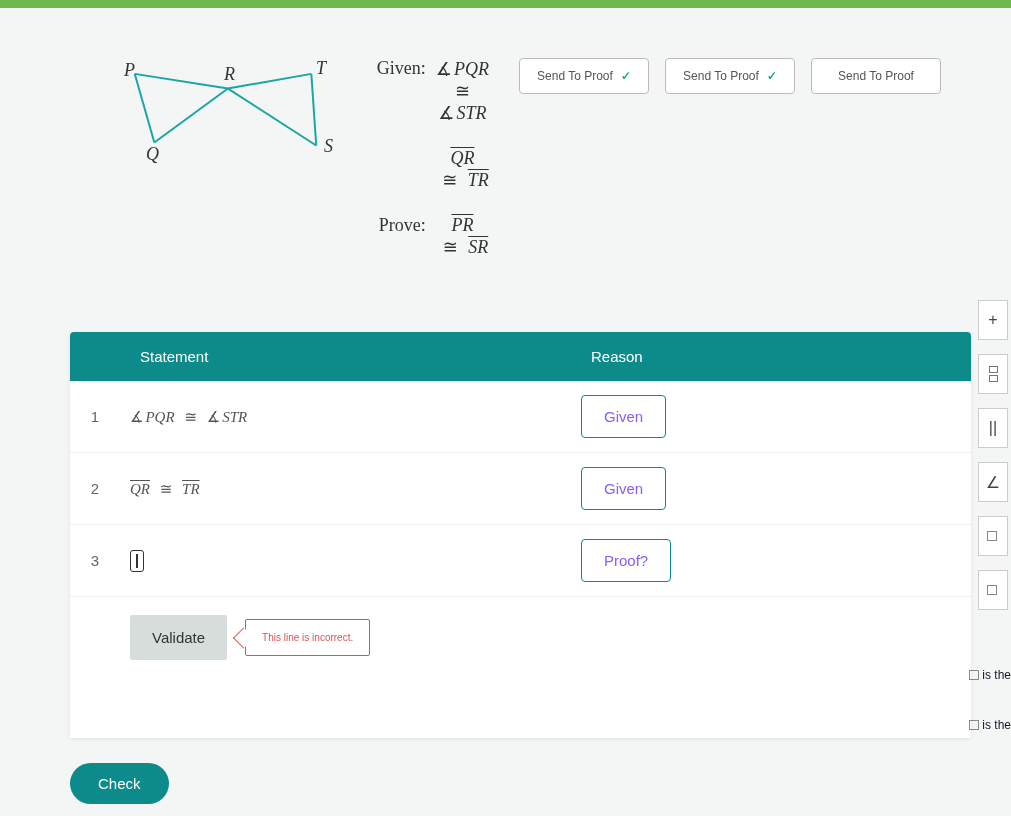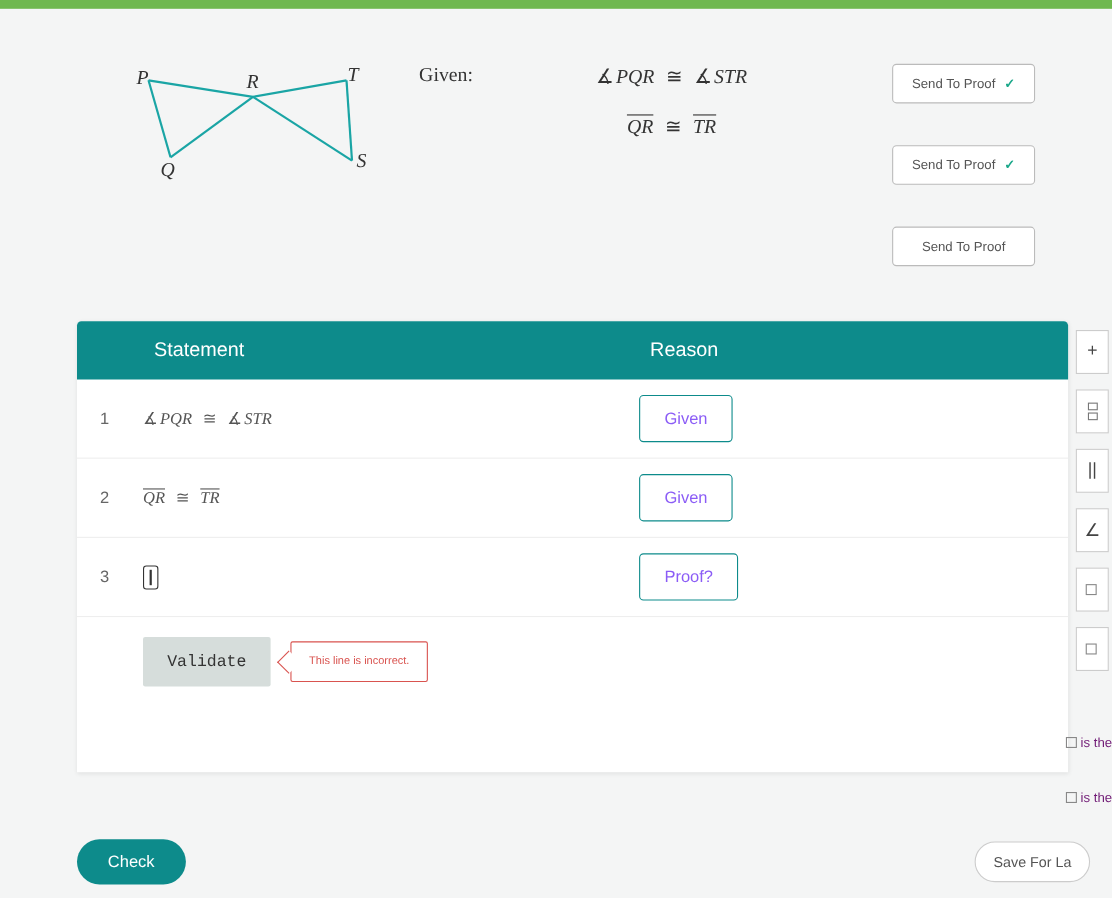--- a/index.html
+++ b/index.html
@@ -45,22 +45,22 @@
     margin-bottom: 24px;
   }
   .stmt-lead { width: 70px; text-align: right; padding-right: 10px; }
   .stmt-body { flex: 1; text-align: center; }
   .overline { text-decoration: overline; font-style: italic; }
   .ital { font-style: italic; }
   .angle-sym::before { content: "∡"; margin-right: 2px; font-style: normal; }
   .cong::before { content: "≅"; margin: 0 6px; font-style: normal; }
   .btns-col {
     display: flex;
-    flex-direction: column;
-    gap: 38px;
+    flex-direction: row;
+    gap: 16px;
   }
   .send-btn {
     border: 1px solid #bbb;
     background: #fff;
     border-radius: 4px;
     padding: 10px 14px;
     font-size: 12px;
     color: #555;
     display: flex;
     align-items: center;
@@ -77,21 +77,21 @@
     margin: 30px 40px 0 70px;
     background: #fff;
     border-radius: 4px 4px 0 0;
     box-shadow: 0 1px 4px rgba(0,0,0,0.08);
   }
   .proof-header {
     background: #0d8b8b;
     color: #fff;
     display: flex;
     border-radius: 4px 4px 0 0;
-    font-size: 18px;
+    font-size: 15px;
   }
   .col-num { width: 50px; }
   .col-stmt { flex: 1; padding: 16px 20px; }
   .col-reason { width: 400px; padding: 16px 20px; }
   .proof-row {
     display: flex;
     align-items: center;
     border-bottom: 1px solid #eee;
     min-height: 72px;
   }
@@ -145,21 +145,20 @@
     gap: 0;
   }
   .validate-btn {
     background: #d6dddb;
     border: none;
     padding: 14px 22px;
     font-size: 15px;
     color: #333;
     border-radius: 2px;
     cursor: pointer;
-    font-family: Liberation Mono, monospace;
   }
   .error-callout {
     position: relative;
     border: 1.5px solid #d9534f;
     color: #d9534f;
     padding: 12px 16px;
     font-size: 10px;
     border-radius: 2px;
     background: #fff;
     margin-left: 18px;
@@ -172,21 +171,21 @@
     transform: translateY(-50%) rotate(45deg);
     width: 14px; height: 14px;
     background: #fff;
     border-left: 1.5px solid #d9534f;
     border-bottom: 1.5px solid #d9534f;
   }
   .bottom-bar {
     position: absolute;
     bottom: 0;
     left: 0;
-    right: 0;
+    right: 12px;
     padding: 0 20px 12px 70px;
     display: flex;
     justify-content: space-between;
     align-items: center;
   }
   .check-btn {
     background: #0d8b8b;
     color: #fff;
     border: none;
     padding: 12px 28px;
@@ -224,21 +223,21 @@
     color: #444;
     cursor: pointer;
   }
   .frac-sym { display: flex; flex-direction: column; align-items: center; font-size: 9px; line-height: 1; }
   .frac-sym span { border: 1px solid #777; width: 9px; height: 7px; margin: 1px 0; }
   .chk { border: 1px solid #888; width: 10px; height: 10px; display: inline-block; margin-right: 3px; }
   .side-text-row {
     position: absolute;
     right: 0;
     font-size: 12px;
-    color: #701a75;
+    color: #0f172a;
     display: flex;
     align-items: center;
   }
 </style>
 </head>
 <body>
 
 <div class="topbar"></div>
 
 <div class="problem-area">
@@ -271,20 +270,28 @@
       </span>
     </div>
     <div class="stmt-line">
       <span class="stmt-lead"></span>
       <span class="stmt-body">
         <span class="overline">QR</span>
         <span class="cong"></span>
         <span class="overline">TR</span>
       </span>
     </div>
+    <div class="stmt-line">
+      <span class="stmt-lead">Prove:</span>
+      <span class="stmt-body">
+        <span class="overline">PR</span>
+        <span class="cong"></span>
+        <span class="overline">SR</span>
+      </span>
+    </div>
   </div>
 
   <div class="btns-col">
     <button class="send-btn">
       <span>Send To Proof</span>
       <span class="check-icon">✓</span>
     </button>
     <button class="send-btn">
       <span>Send To Proof</span>
       <span class="check-icon">✓</span>
@@ -364,14 +371,13 @@
   <span class="chk"></span>
   <span>is the</span>
 </div>
 <div class="side-text-row" style="top:718px">
   <span class="chk"></span>
   <span>is the</span>
 </div>
 
 <div class="bottom-bar">
   <button class="check-btn">Check</button>
-  <button class="save-btn">Save For La</button>
 </div>
 
 </body></html>

